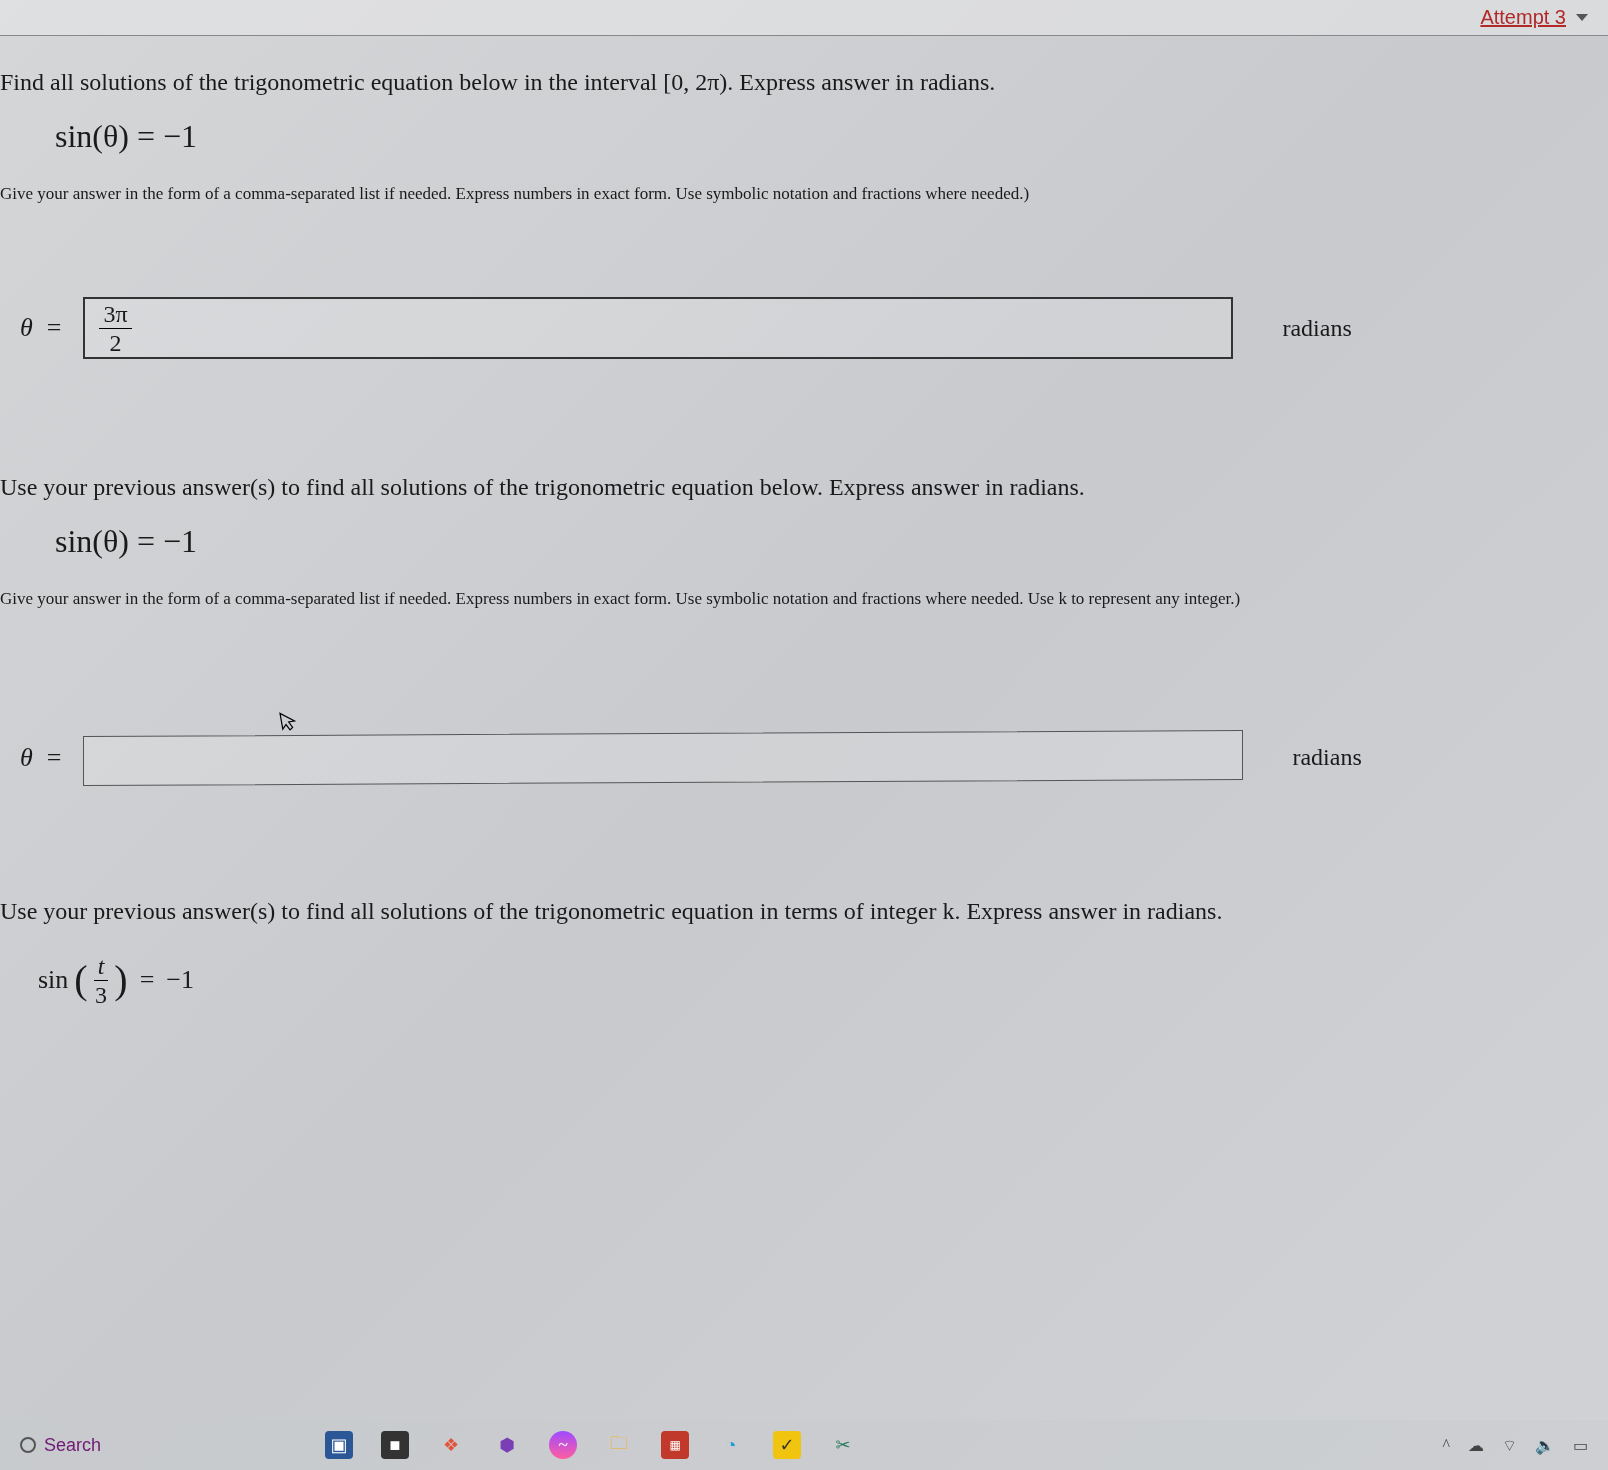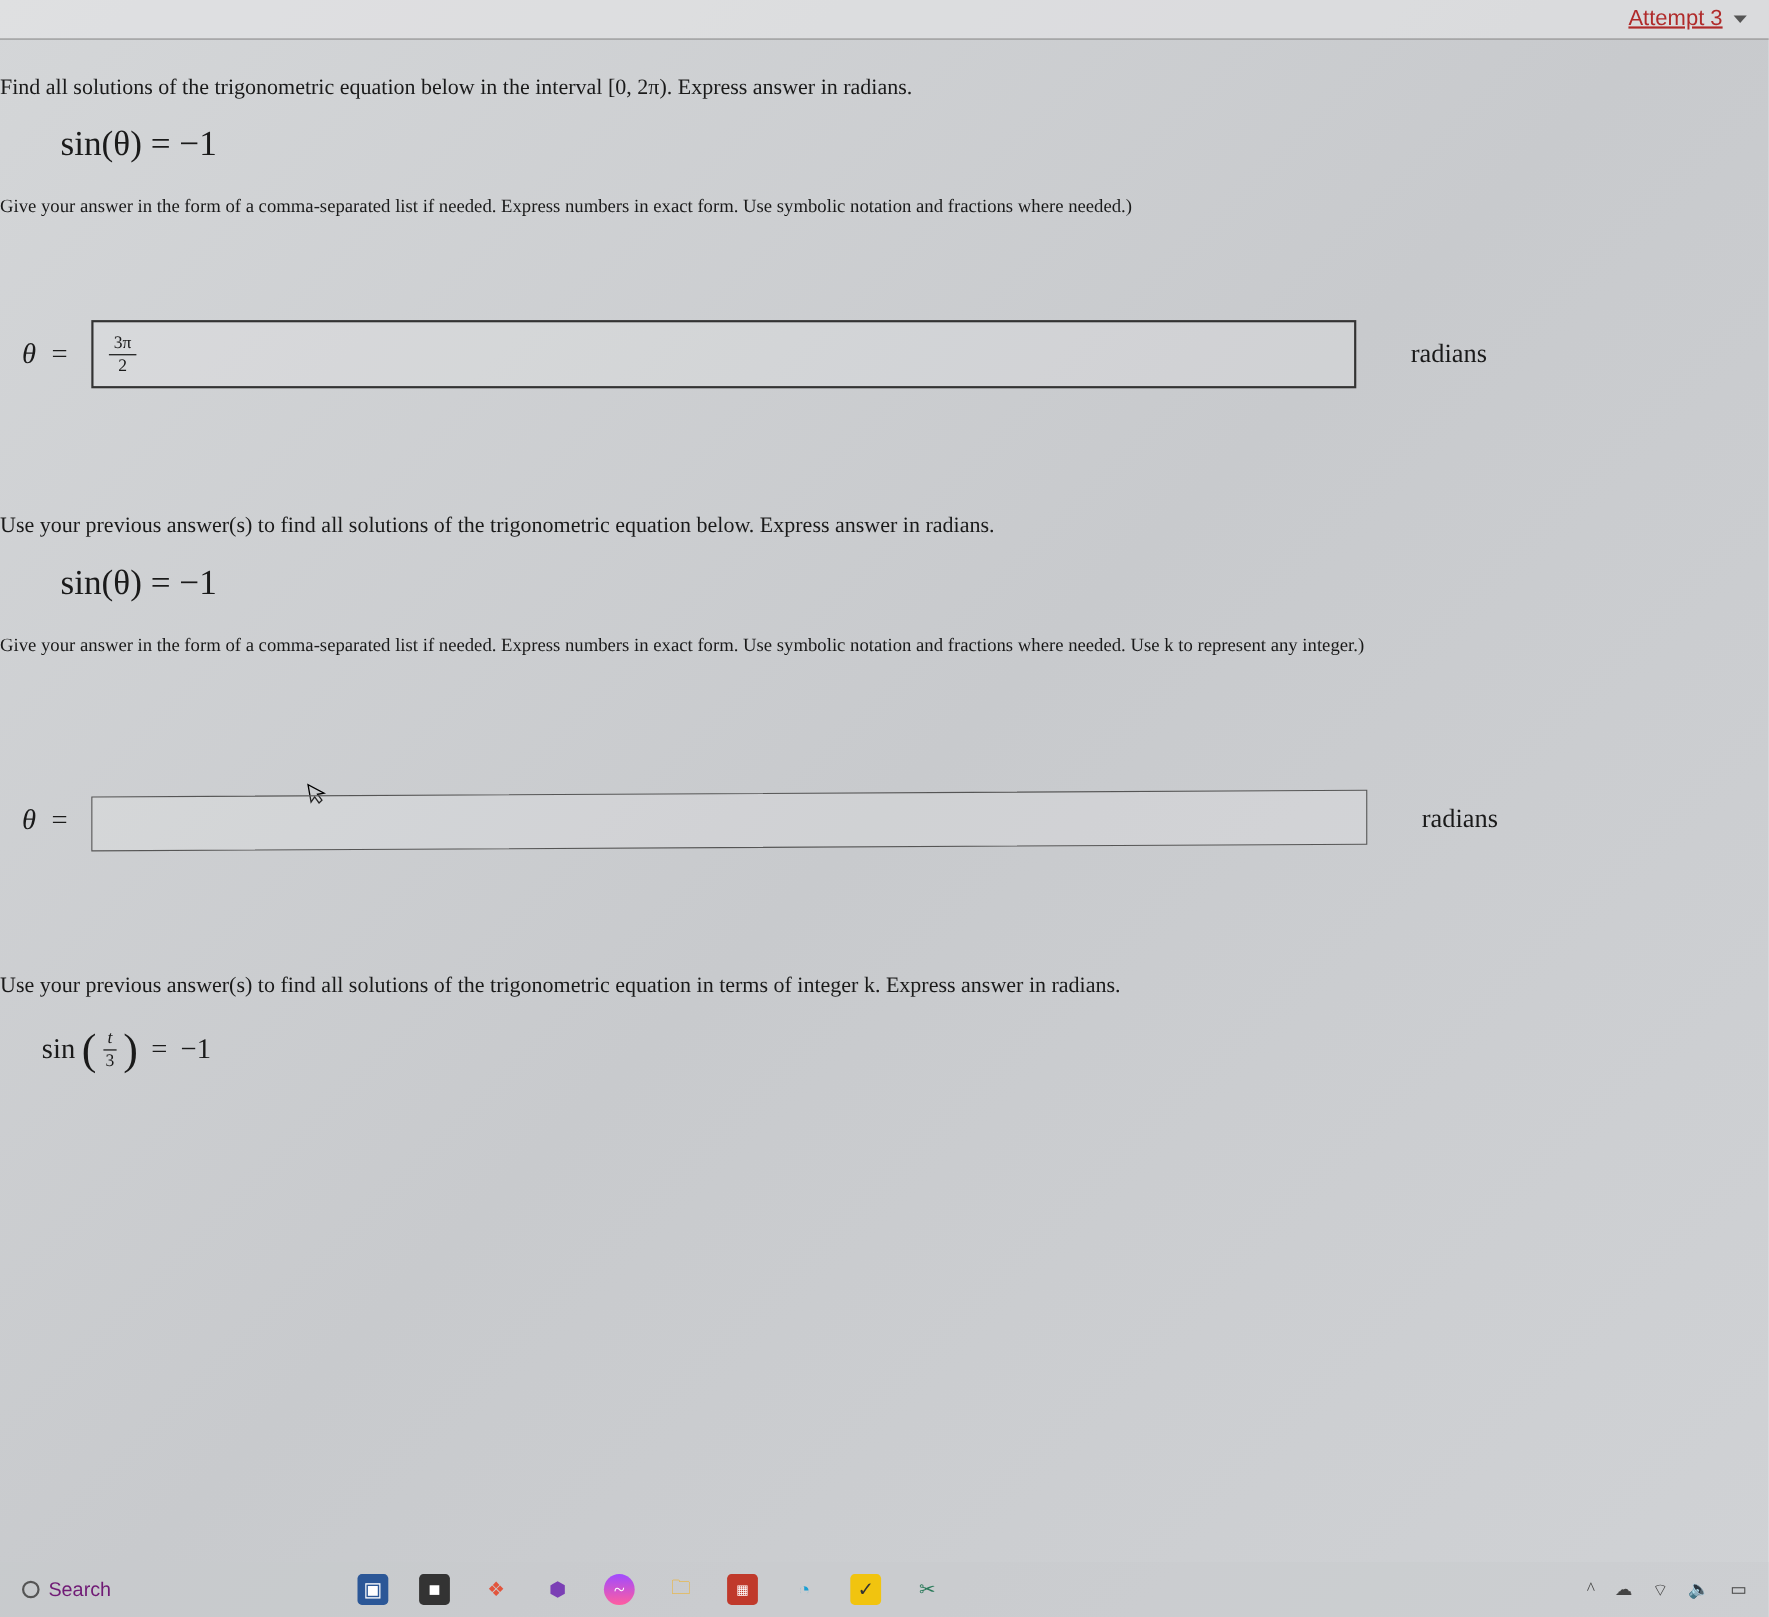--- a/index.html
+++ b/index.html
@@ -34,21 +34,21 @@
     width: 0; height: 0;
     border-left: 6px solid transparent;
     border-right: 6px solid transparent;
     border-top: 7px solid #555;
   }
   .content {
     padding: 28px 0 0 0;
     color: #1a1a1a;
   }
   .prompt {
-    font-size: 20px;
+    font-size: 24px;
     line-height: 1.5;
     margin-bottom: 18px;
     padding: 0 30px 0 0;
   }
   .equation {
     font-size: 32px;
     padding-left: 55px;
     margin: 18px 0 26px 0;
     font-style: normal;
   }
@@ -86,21 +86,21 @@
   .answer-box.empty {
     flex: 0 0 1160px;
     height: 50px;
     border: 1.5px solid #555;
     transform: skewY(-0.3deg);
   }
   .frac {
     display: inline-flex;
     flex-direction: column;
     align-items: center;
-    font-size: 16px;
+    font-size: 24px;
     line-height: 1;
   }
   .frac .num { border-bottom: 1.5px solid #000; padding: 0 4px 2px; }
   .frac .den { padding-top: 2px; }
   .unit {
     font-size: 24px;
     margin-left: 27px;
   }
   .cursor-icon {
     position: absolute;

